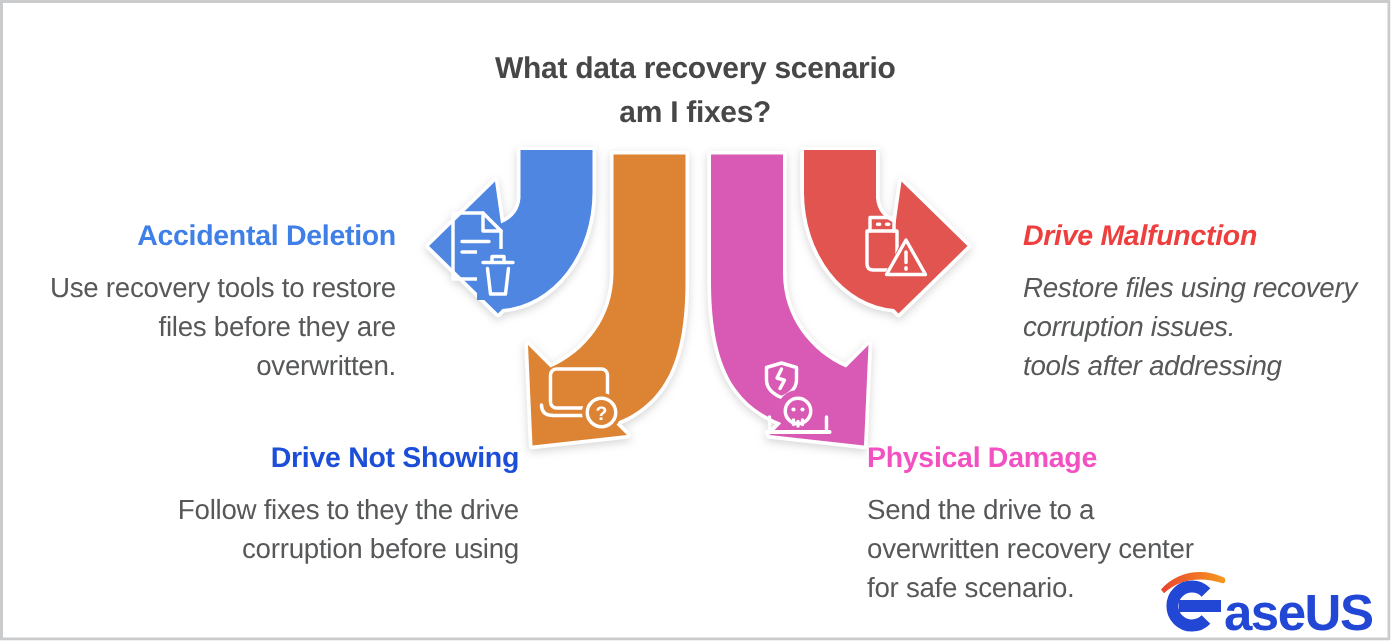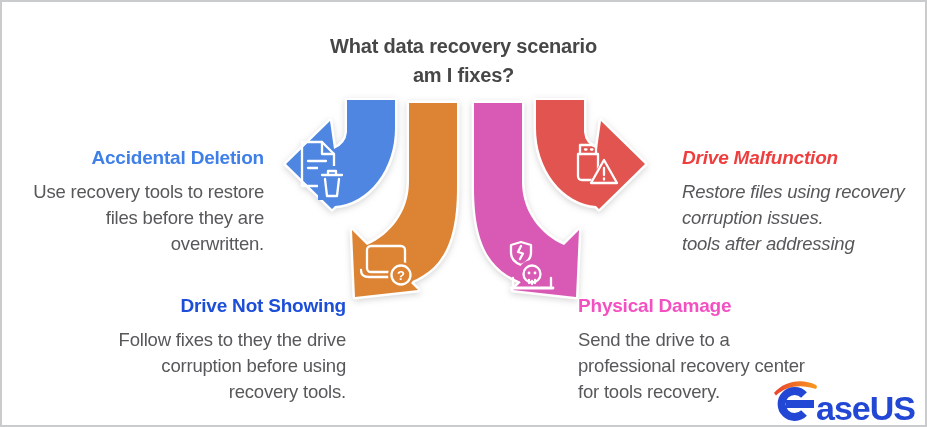--- a/index.html
+++ b/index.html
@@ -117,30 +117,29 @@
       <span>corruption issues.</span>
       <span>tools after addressing</span>
     </div>
   </div>
 
   <div class="tblock alignr" style="top:292px;right:579px;width:300px;">
     <div class="tlabel" style="color: #1d4ed8;">Drive Not Showing</div>
     <div class="tbody">
       <span>Follow fixes to they the drive</span>
       <span>corruption before using</span>
-      <span>recovery tools.</span>
     </div>
   </div>
 
   <div class="tblock alignl" style="top:292px;left:564px;width:300px;margin-left:12px;">
     <div class="tlabel" style="color: rgb(243, 81, 193);">Physical Damage</div>
     <div class="tbody">
       <span>Send the drive to a</span>
-      <span>professional recovery center</span>
-      <span>for tools recovery.</span>
+      <span>overwritten recovery center</span>
+      <span>for safe scenario.</span>
     </div>
   </div>
 
   <svg class="logo" width="152" height="44" viewBox="0 0 152 44">
     <defs>
       <linearGradient id="swooshGrad" x1="0" y1="0" x2="1" y2="0">
         <stop offset="0" stop-color="#e8432f"></stop>
         <stop offset="1" stop-color="#f79a1d"></stop>
       </linearGradient>
     </defs>

